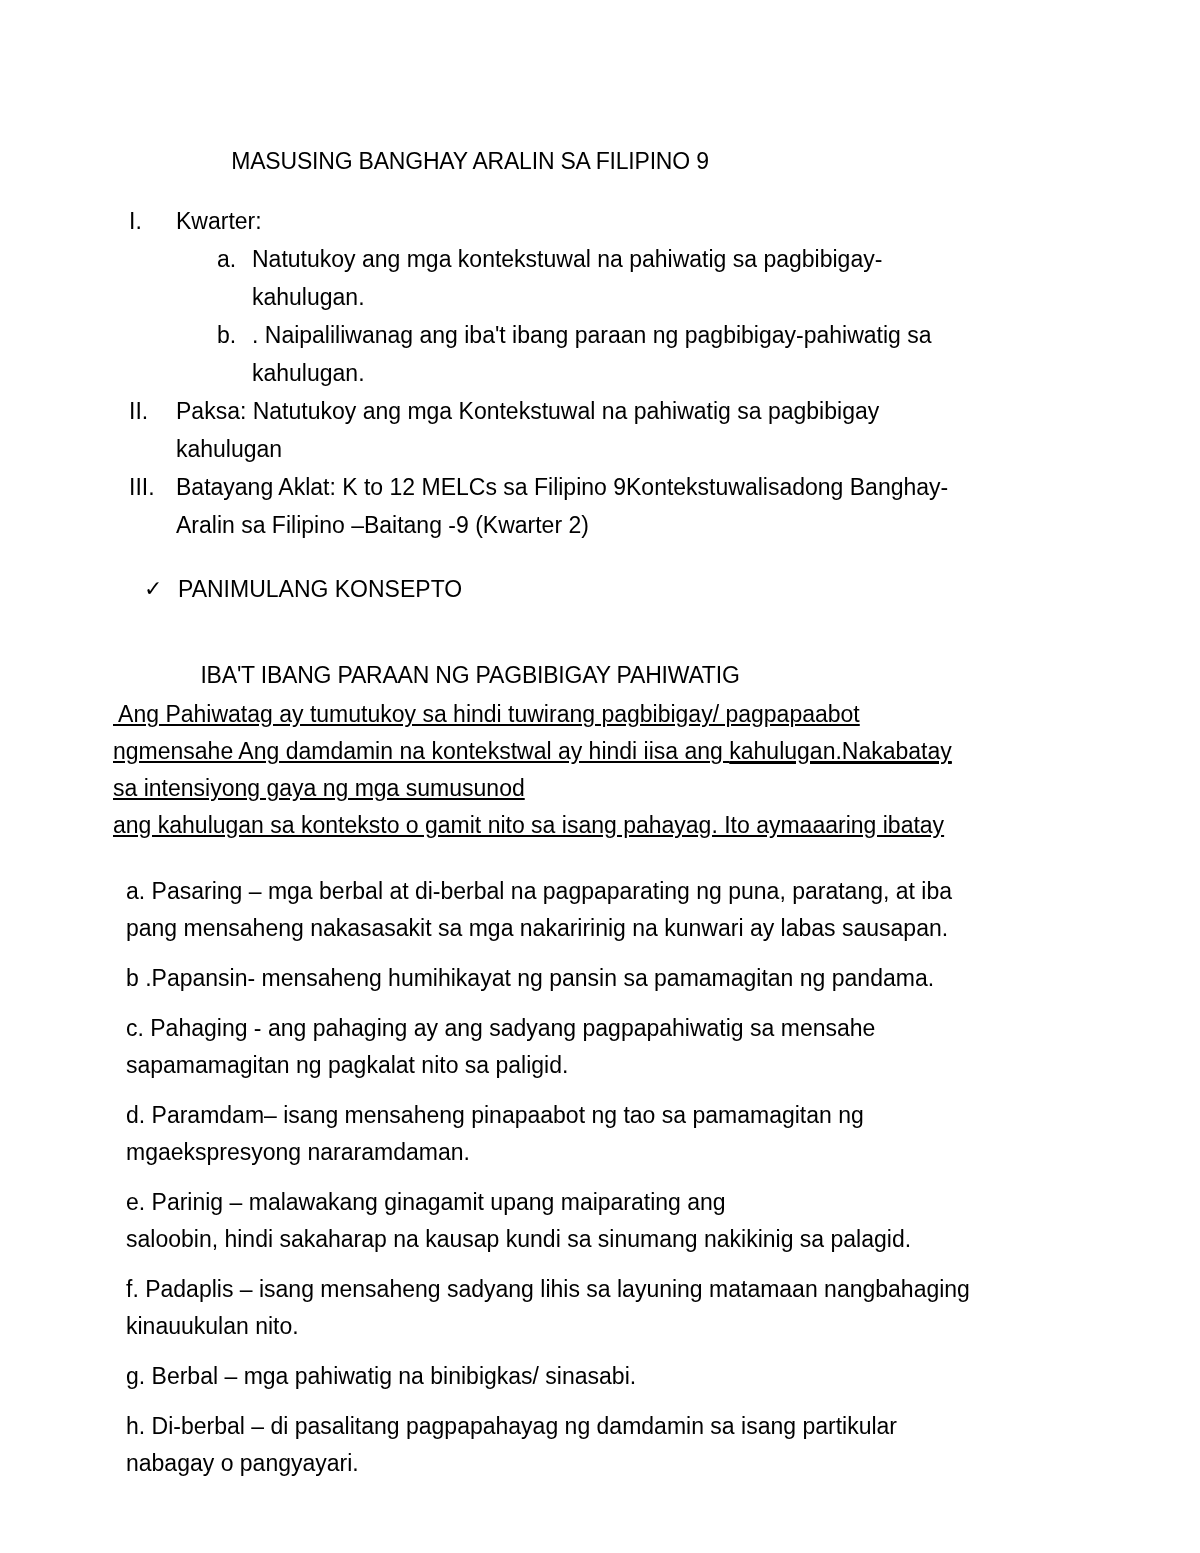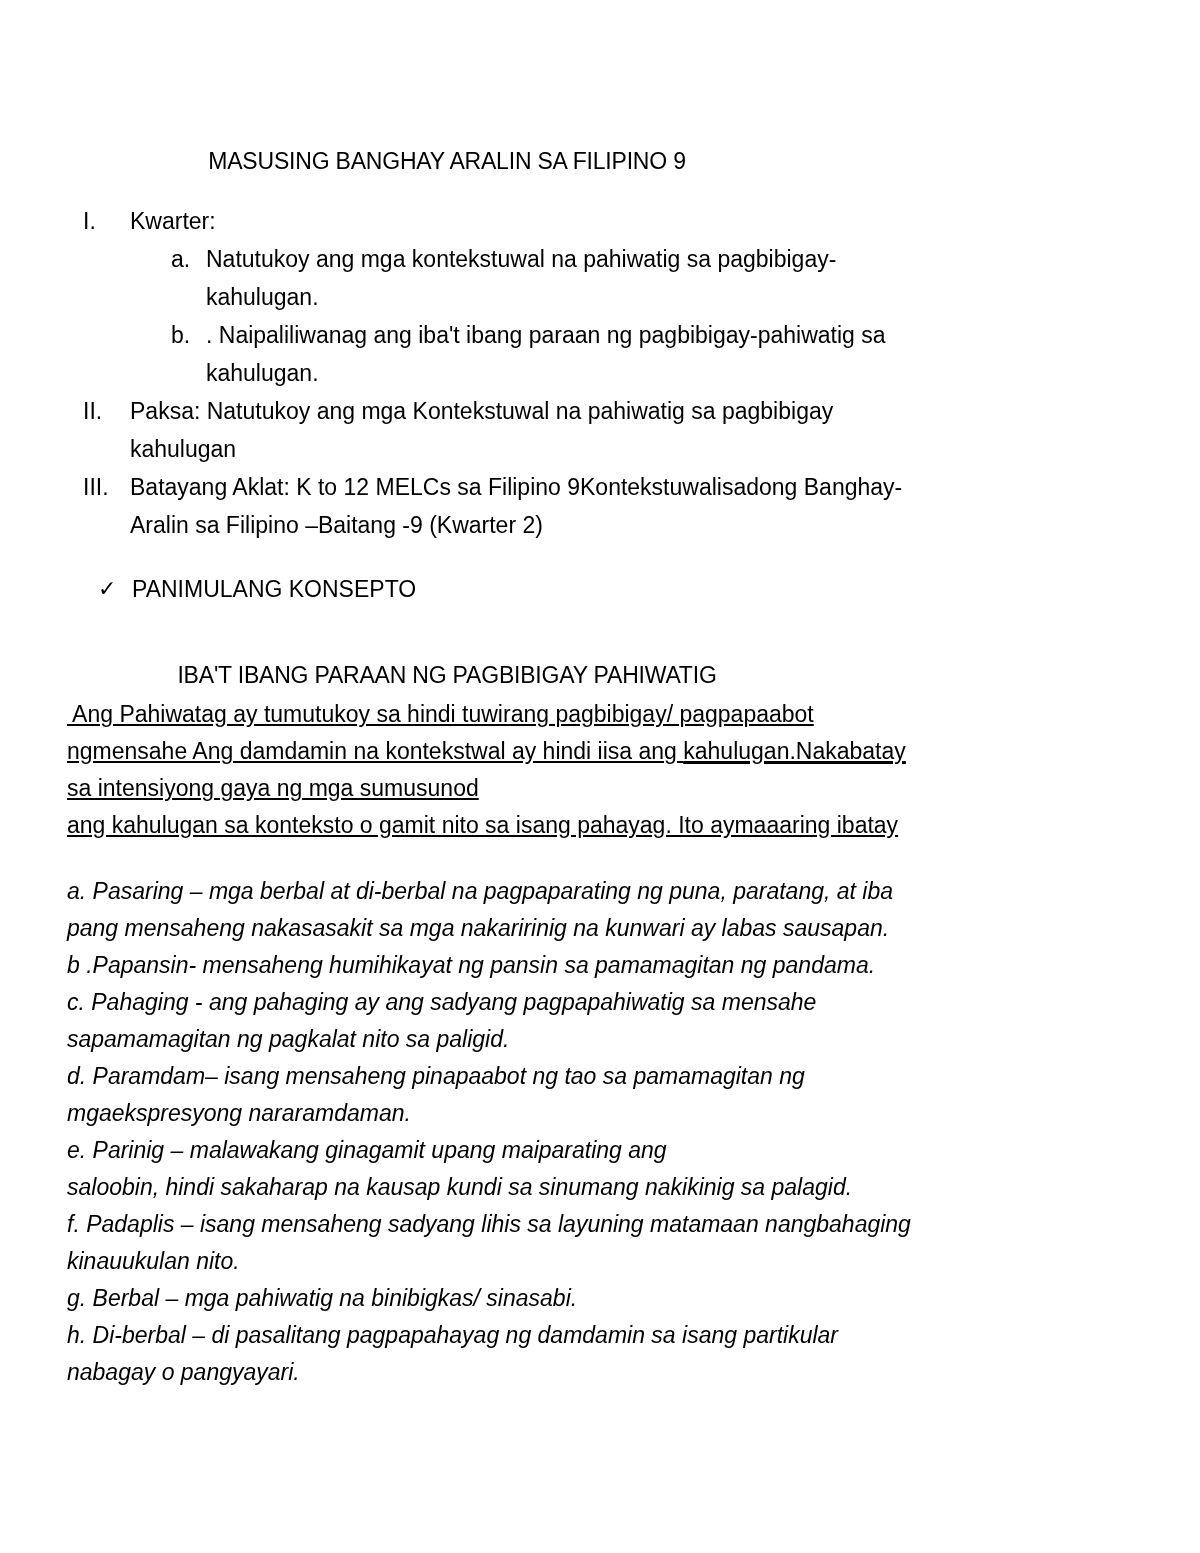--- a/index.html
+++ b/index.html
@@ -5,21 +5,21 @@
   html, body { margin: 0; padding: 0; background: #ffffff; }
   body {
     width: 1200px; height: 1553px;
     font-family: "Liberation Sans", "DejaVu Sans", sans-serif;
     color: #000000;
     -webkit-font-smoothing: antialiased;
   }
   .page {
     box-sizing: border-box;
     width: 977px; height: 1553px;
-    padding: 146px 150px 0 67px;
+    padding: 146px 150px 0 113px;
     overflow: hidden;
     background: #ffffff;
   }
   .line { white-space: pre; }
 
   .doc-title {
     margin: 0;
     font-size: 23px;
     font-weight: 400;
     line-height: 30px;
@@ -52,21 +52,21 @@
   }
 
   .intro { font-size: 23px; line-height: 37px; text-decoration: underline; }
   .u {
     text-decoration: underline;
     text-decoration-thickness: 2px;
     text-underline-offset: 3px;
   }
 
   .defs { margin-top: 29px; font-size: 23px; line-height: 37px; }
-  .def { margin: 0; font-style: italic; }
+  .def { margin: 13px; }
 </style>
 </head>
 <body>
 
 <div class="page">
 
   <h1 class="doc-title">MASUSING BANGHAY ARALIN SA FILIPINO 9</h1>
 
   <section class="outline">
 

